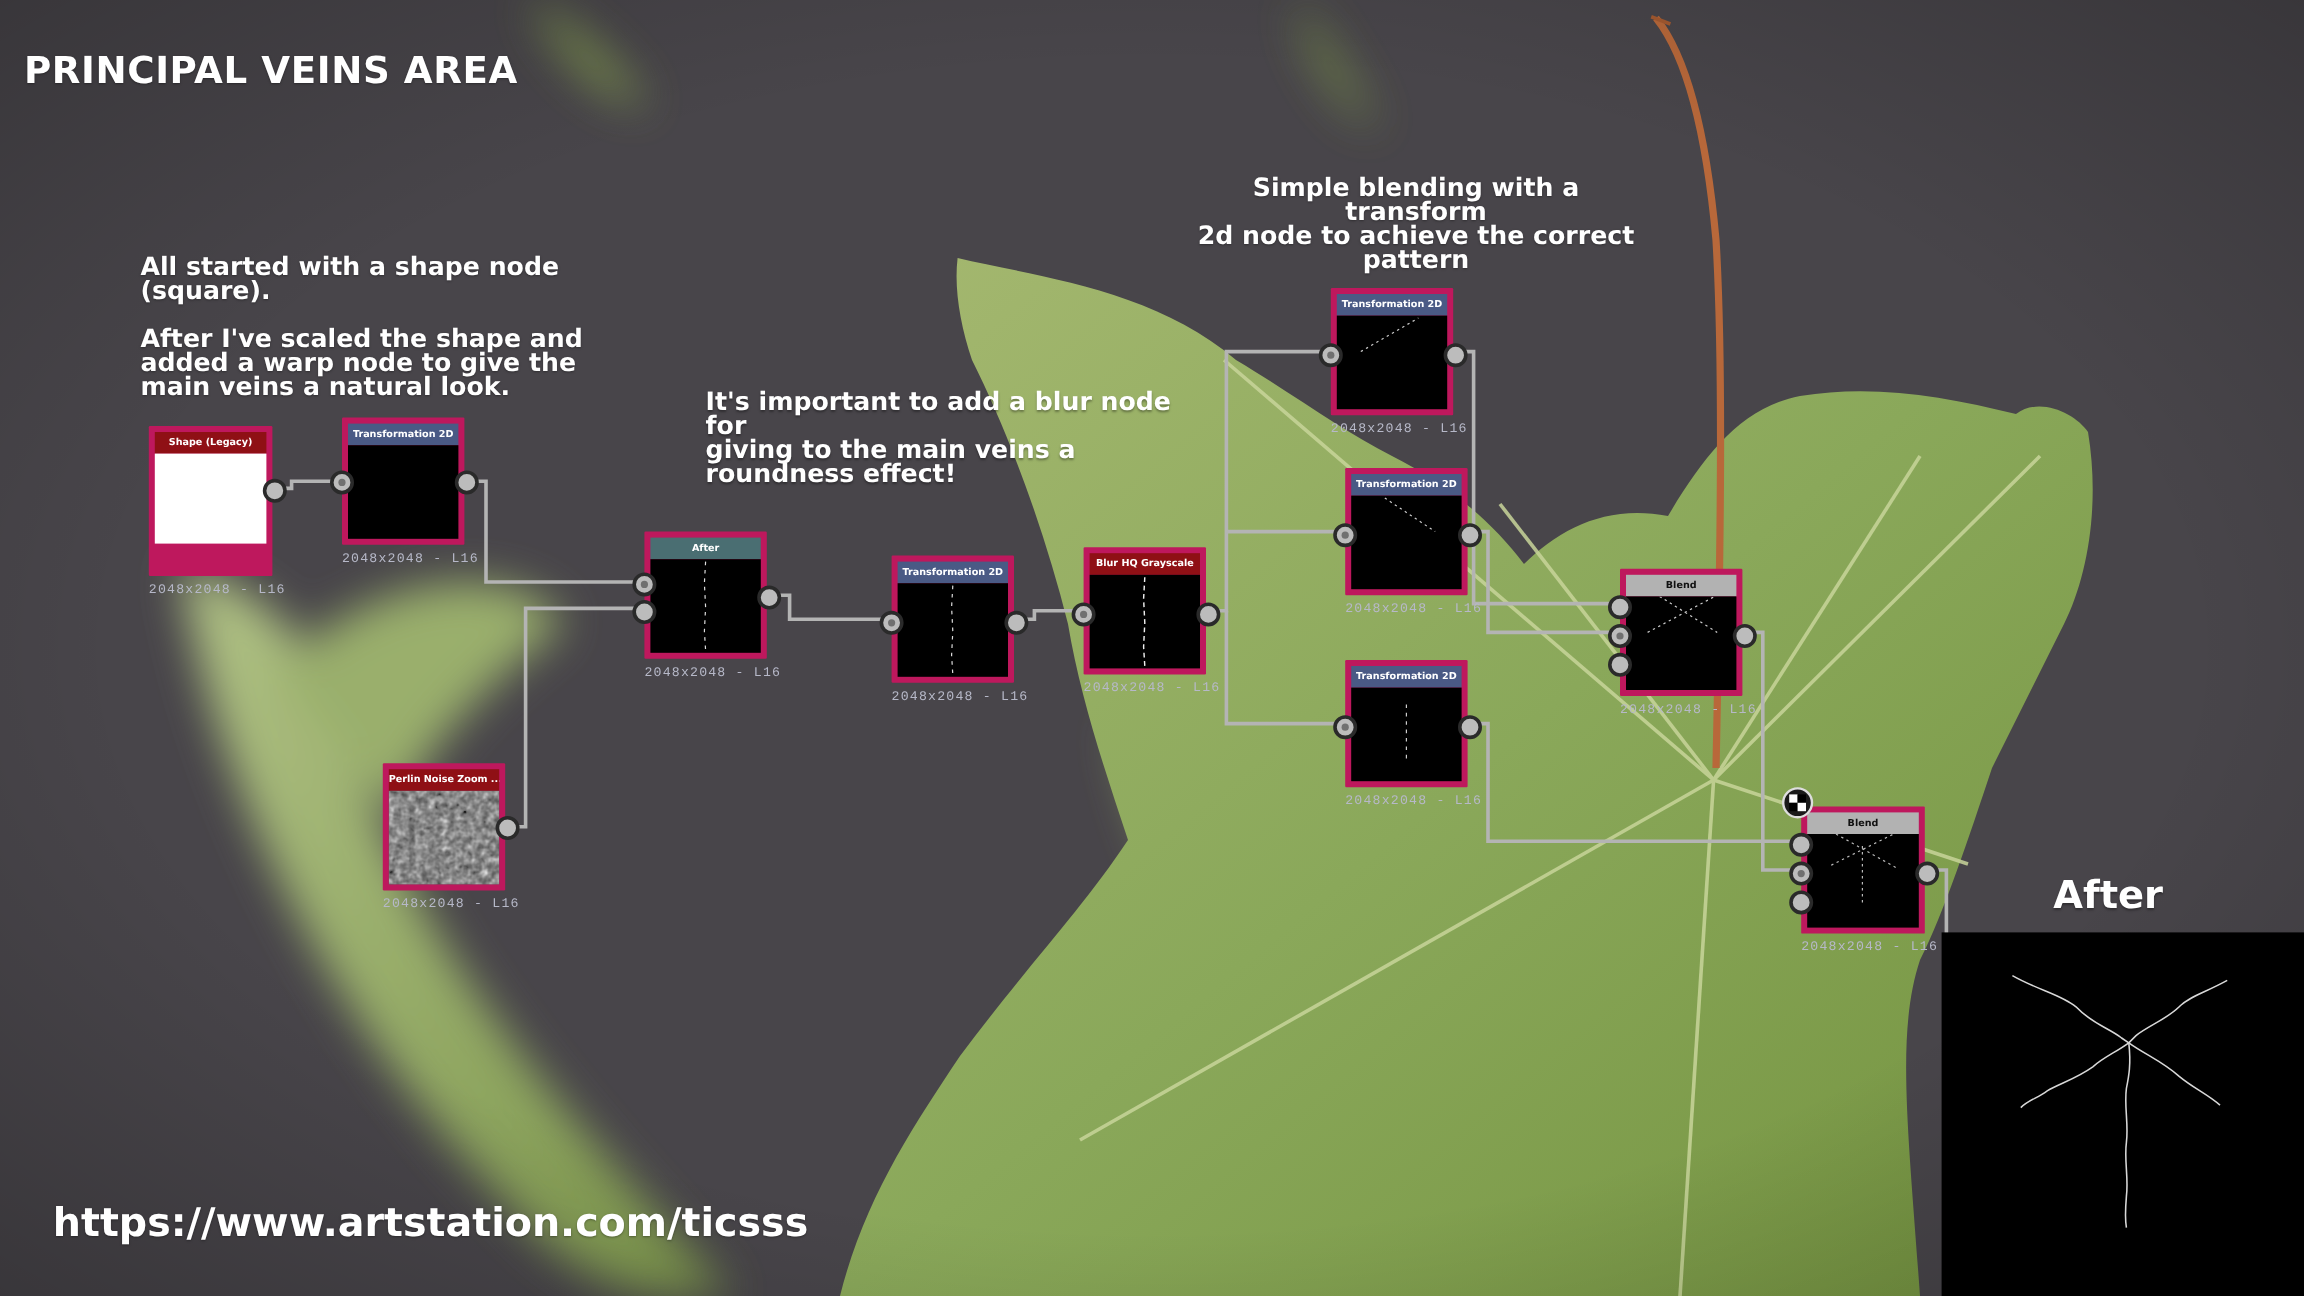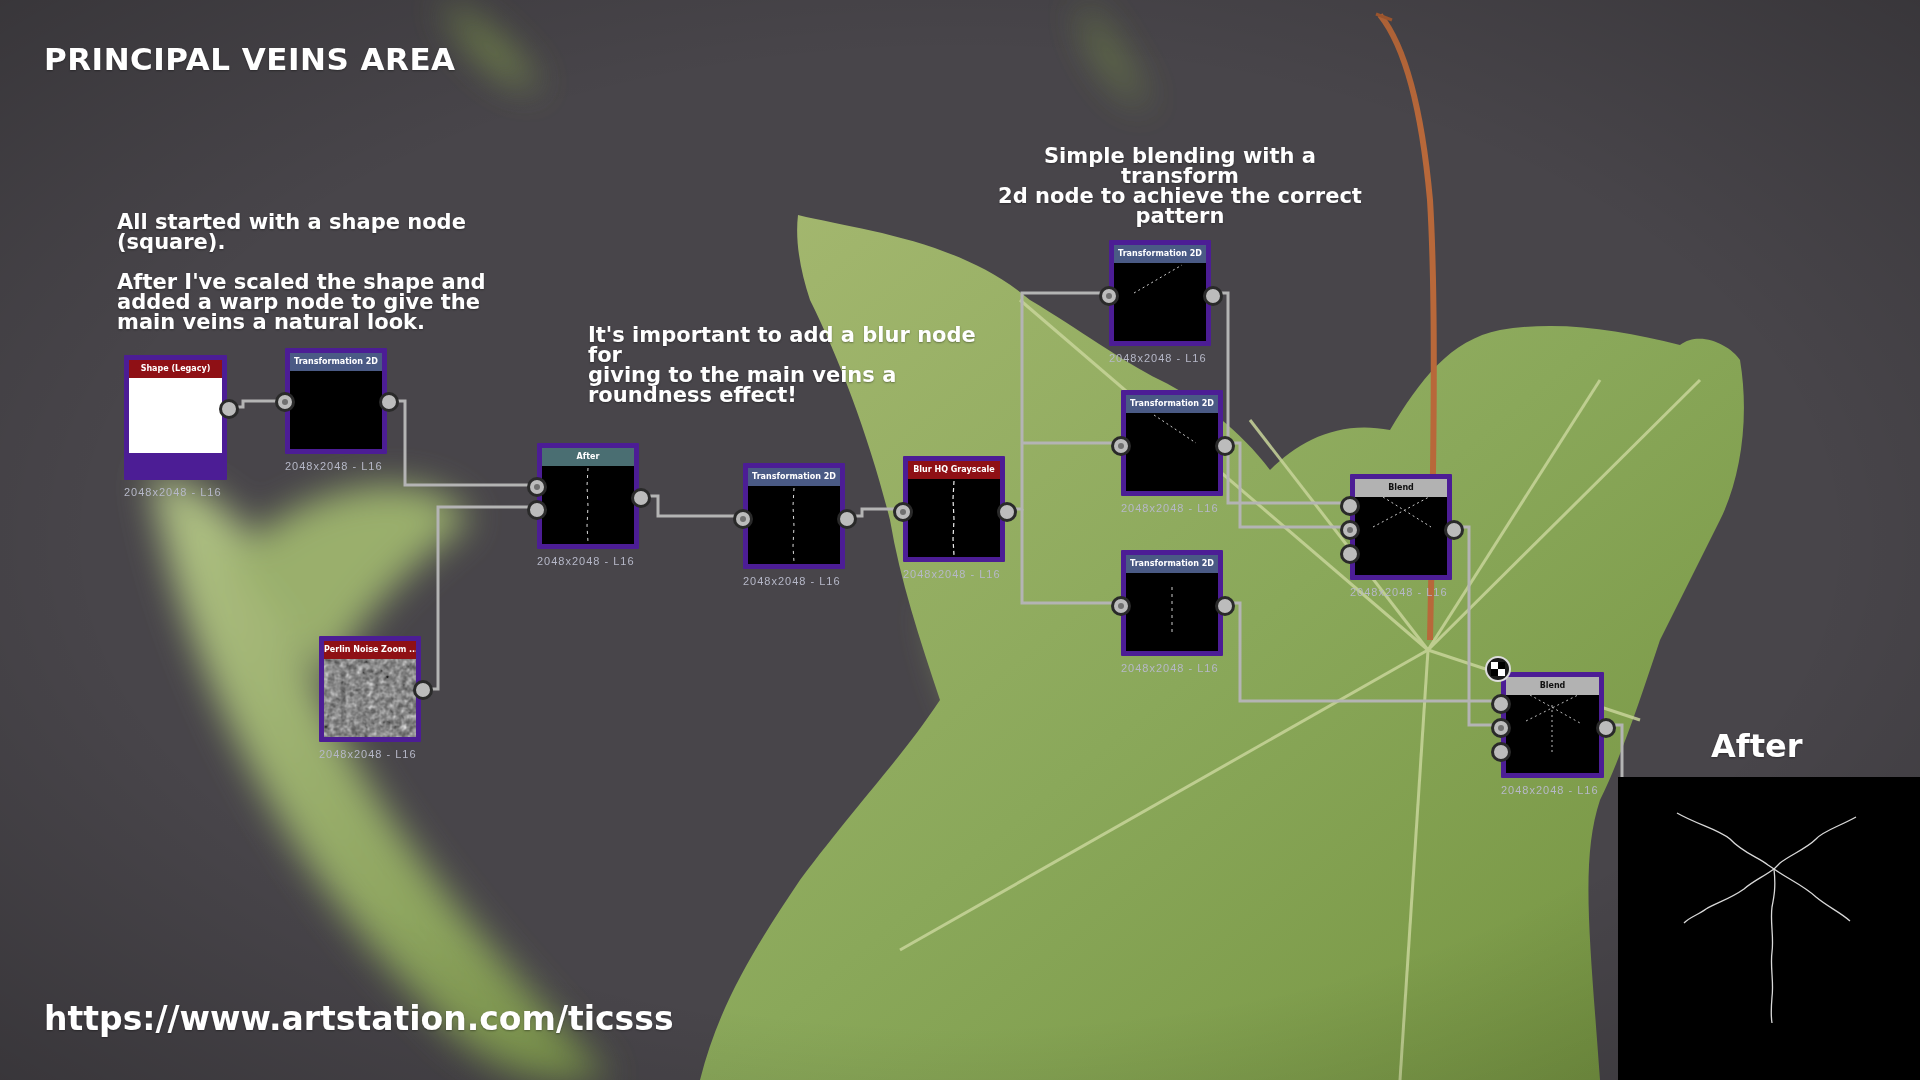--- a/index.html
+++ b/index.html
@@ -7,41 +7,41 @@
     width:1920px; height:1080px; overflow:hidden; position:relative;
     background:#48454a;
     font-family:"DejaVu Sans", sans-serif;
   }
   .bg { position:absolute; inset:0; }
   .annot {
     position:absolute; color:#fff; font-family:"DejaVu Sans", sans-serif;
     font-weight:bold; line-height:1.0; text-shadow:0 1px 2px rgba(0,0,0,0.35);
     white-space:pre-line;
   }
-  .title { left:44px; top:44px; font-size:31px; letter-spacing:0.5px; }
+  .title { left:20px; top:44px; font-size:31px; letter-spacing:0.5px; }
   .note1 { left:117px; top:212px; font-size:21px; width:370px; line-height:20px; }
   .note2 { left:588px; top:325px; font-size:21px; width:420px; line-height:20px; }
   .note3 { left:985px; top:146px; font-size:21px; width:390px; line-height:20px; text-align:center; }
   .result-label { left:1711px; top:730px; font-size:32px; }
   .url { left:44px; top:1002px; font-size:33px; font-weight:bold; }
 
   .wires { position:absolute; inset:0; }
   .node {
-    position:absolute; background:#4c1d95; padding:5px; box-sizing:border-box;
+    position:absolute; background:#be185d; padding:5px; box-sizing:border-box;
     border-radius:1px;
   }
   .node .head {
     height:18px; font-size:8px; font-weight:bold; color:#fff;
     text-align:center; line-height:18px; white-space:nowrap; overflow:hidden;
   }
   .node .thumb { background:#000; position:relative; overflow:hidden; }
   .node .res {
     position:absolute; left:0; right:0; bottom:-18px; 
     font-size:11px; color:#b6b8c8; letter-spacing:1px; white-space:nowrap;
-    font-family:Liberation Sans, sans-serif;
+    font-family:Liberation Mono, monospace;
   }
   .port {
     position:absolute; width:14px; height:14px; border-radius:50%;
     background:#bcbcbc; border:3px solid #2a2a2a; box-sizing:content-box;
   }
   .port.in-dot::after {
     content:""; position:absolute; left:4px; top:4px; width:6px; height:6px;
     border-radius:50%; background:#707070;
   }
   .h-red { background:#8f1015; }

